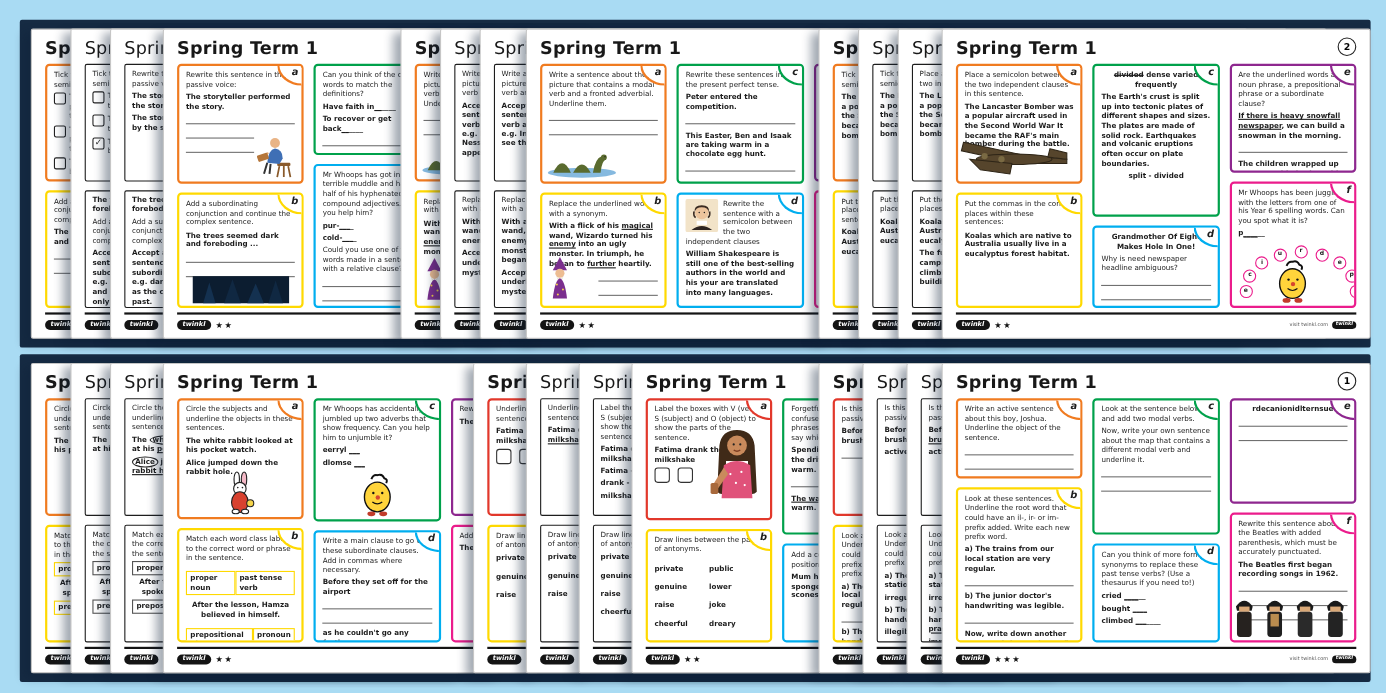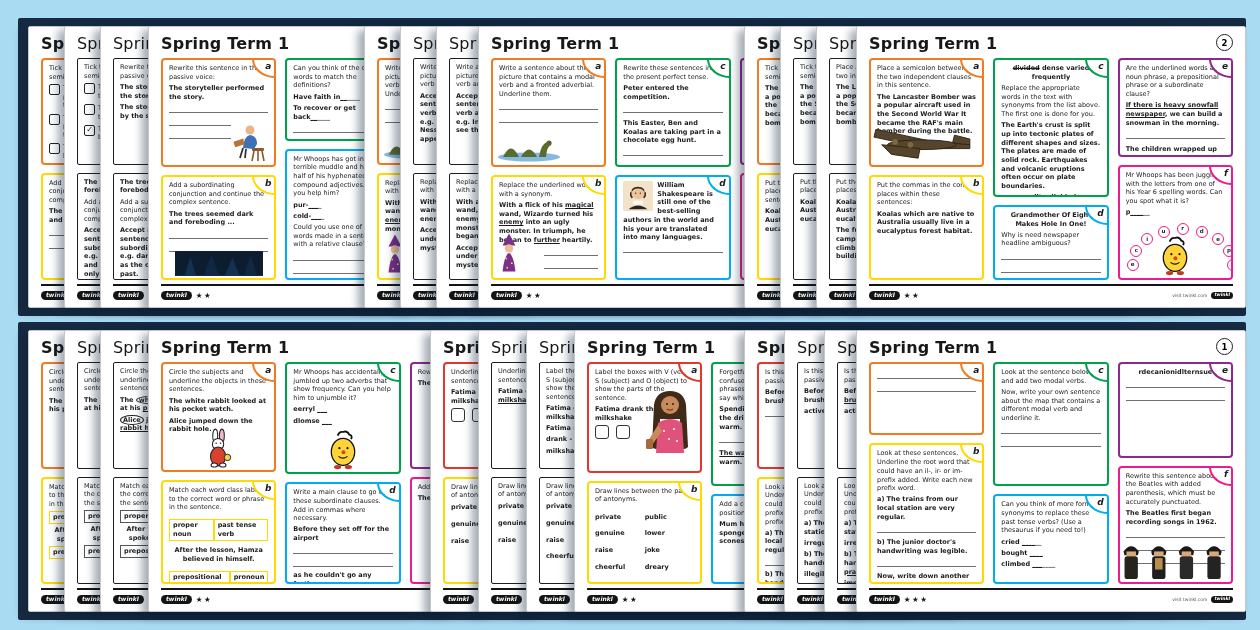--- a/index.html
+++ b/index.html
@@ -359,36 +359,37 @@
                 </svg></span>
             </div>
           </div>
           <div class="bcol">
             <div class="box" style="--bc: #00A14B; flex: 1.05 1 0px;">
               <span class="corner">c</span>
               <div class="p">Rewrite these sentences in the present perfect tense.</div>
               <div class="p b">Peter entered the competition.</div>
               <div class="wline" style="width: 100%;"></div>
               <div style="height: 2px;"></div>
-              <div class="p b">This Easter, Ben and Koalas are taking part in a chocolate egg hunt.</div>
+              <div class="p b">This Easter, Ben and Isaak are taking warm in a chocolate egg hunt.</div>
               <div class="wline" style="width: 100%;"></div>
               <div class="wline" style="width: 100%;"></div>
             </div>
             <div class="box" style="--bc: #00AEEF; flex: 1 1 0px;">
               <span class="corner">d</span>
               <span class="imgfl"><svg viewBox="0 0 32 32" width="30" height="30">
                   <rect width="32" height="32" rx="2" fill="#f2e3c8"></rect>
                   <path d="M6 30 Q16 22 26 30 Z" fill="#2d2420"></path>
                   <rect x="11" y="21" width="10" height="4" fill="#fff"></rect>
                   <circle cx="16" cy="13" r="6.5" fill="#ecc49c"></circle>
                   <path d="M9 13 Q8 6 16 6 Q24 6 23 13 Q22 8 16 8 Q10 8 9 13 Z" fill="#3a2b22"></path>
                   <path d="M8.5 12 q-1 4 1.5 6 M23.5 12 q1 4 -1.5 6" stroke="#3a2b22" stroke-width="1.6" fill="none"></path>
                   <circle cx="13.5" cy="13" r="0.7" fill="#222"></circle>
                   <circle cx="18.5" cy="13" r="0.7" fill="#222"></circle>
                 </svg></span>
+              <div class="p">Rewrite the sentence with a semicolon between the two independent clauses</div>
               <div class="p b">William Shakespeare is still one of the best-selling authors in the world and his your are translated into many languages.</div>
               <div class="wline" style="width: 100%;"></div>
             </div>
           </div>
           <div class="bcol">
             <div class="box" style="--bc: #8E278F; flex: 1 1 0px;">
               <span class="corner">e</span>
             </div>
             <div class="box" style="--bc: #EB1C8C; flex: 1 1 0px;">
               <span class="corner">f</span>
@@ -500,21 +501,20 @@
               <span class="corner">b</span>
               <div class="p">Put the commas in the correct places within these sentences:</div>
               <div class="p b">Koalas which are native to Australia usually live in a eucalyptus forest habitat.</div>
               <div style="height: 2px;"></div>
             </div>
           </div>
           <div class="bcol">
             <div class="box" style="--bc: #00A14B; flex: 1.62 1 0px;">
               <span class="corner">c</span>
               <div class="p b ctr"><s>divided</s>  dense  varied  frequently</div>
-              <div class="p">Replace the appropriate words in the text with synonyms from the list above. The first one is done for you.</div>
               <div class="p b">The Earth's crust is split up into tectonic plates of different shapes and sizes. The plates are made of solid rock. Earthquakes and volcanic eruptions often occur on plate boundaries.</div>
               <div class="p b ctr">split  -  divided</div>
             </div>
             <div class="box" style="--bc: #00AEEF; flex: 0.8 1 0px;">
               <span class="corner">d</span>
               <div class="p b ctr">Grandmother Of Eight Makes Hole In One!</div>
               <div class="p">Why is need newspaper headline ambiguous?</div>
               <div class="wline" style="width: 100%;"></div>
               <div class="wline" style="width: 100%;"></div>
             </div>
@@ -1000,20 +1000,21 @@
       </div>
       <div class="sheet" style="left: 838px; z-index: 12;">
         <div class="sheet-head">
           <div class="sheet-title">Spring Term 1</div>
           <div class="page-num">1</div>
         </div>
         <div class="boxgrid">
           <div class="bcol">
             <div class="box" style="--bc: #F07B20; flex: 0.72 1 0px;">
               <span class="corner">a</span>
+              <div class="p">Write an active sentence about this boy, Joshua. Underline the object of the sentence.</div>
               <div class="wline" style="width: 100%;"></div>
               <div class="wline" style="width: 100%;"></div>
             </div>
             <div class="box" style="--bc: #FFD900; flex: 1.5 1 0px;">
               <span class="corner">b</span>
               <div class="p">Look at these sentences. Underline the root word that could have an il-, ir- or im- prefix added. Write each new prefix word.</div>
               <div class="p b">a) The trains from our local station are very regular.</div>
               <div class="wline" style="width: 100%;"></div>
               <div style="height: 1px;"></div>
               <div class="p b">b) The junior doctor's handwriting was legible.</div>

